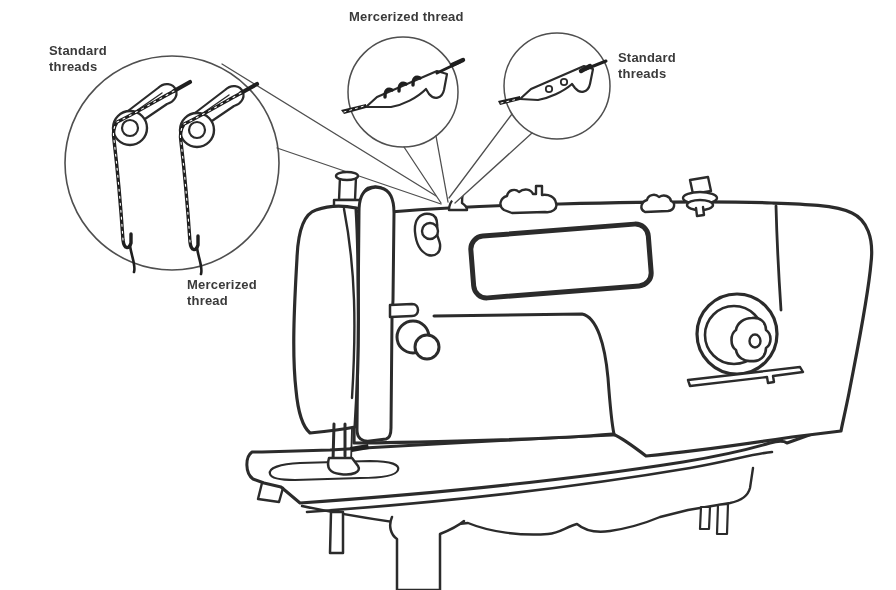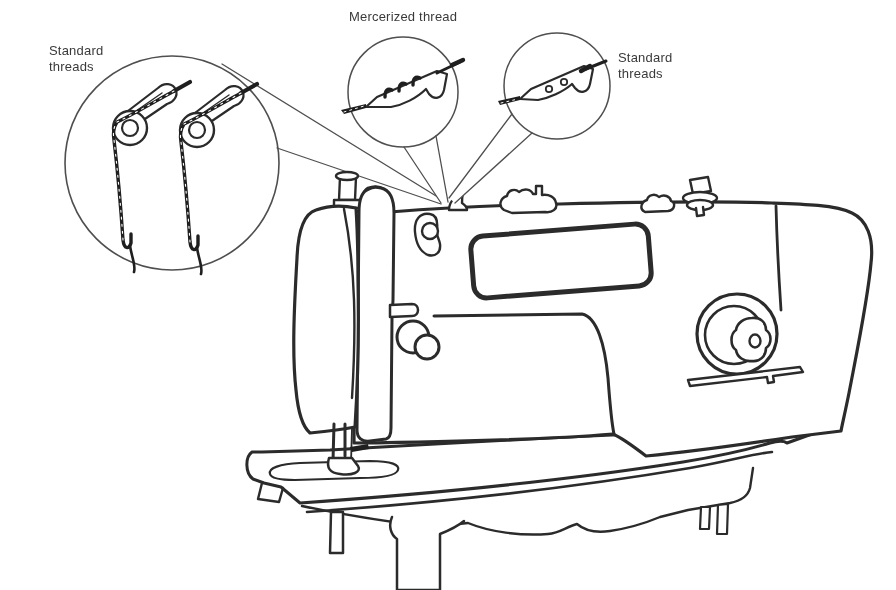--- a/index.html
+++ b/index.html
@@ -2,21 +2,21 @@
 <html><head>
 <meta charset="utf-8">
 <style>
   html,body{margin:0;padding:0;}
   .stage{
     position:relative;width:896px;height:590px;background:#ffffff;overflow:hidden;
     font-family:"Liberation Sans", sans-serif;
   }
   .stage svg{position:absolute;left:0;top:0;}
   .label{
-    position:absolute;font-size:13px;line-height:16px;font-weight:400;
+    position:absolute;font-size:13px;line-height:16px;font-weight:700;
     color:#3a3a3a;letter-spacing:.2px;white-space:pre-line;
   }
   .lbl-std-left{left:49px;top:43px;}
   .lbl-merc-left{left:187px;top:277px;}
   .lbl-merc-top{left:349px;top:9px;}
   .lbl-std-right{left:618px;top:50px;}
 </style>
 </head>
 <body>
 
@@ -196,17 +196,19 @@
         <path d="M590,66 L581,71" stroke="#1f1f1f" stroke-width="4.4"></path>
         <path d="M520,96 L498,101 L500,105 L520,100 Z" fill="#1f1f1f" stroke="none"></path>
         <path d="M501,103 L518,99" stroke="#ffffff" stroke-width="1" stroke-dasharray="2 4"></path>
       </g>
     </g>
   </g>
 </svg>
 
 <div class="label lbl-std-left">Standard
 threads</div>
+<div class="label lbl-merc-left">Mercerized
+thread</div>
 <div class="label lbl-merc-top">Mercerized thread</div>
 <div class="label lbl-std-right">Standard
 threads</div>
 
 </div>
 
 </body></html>

